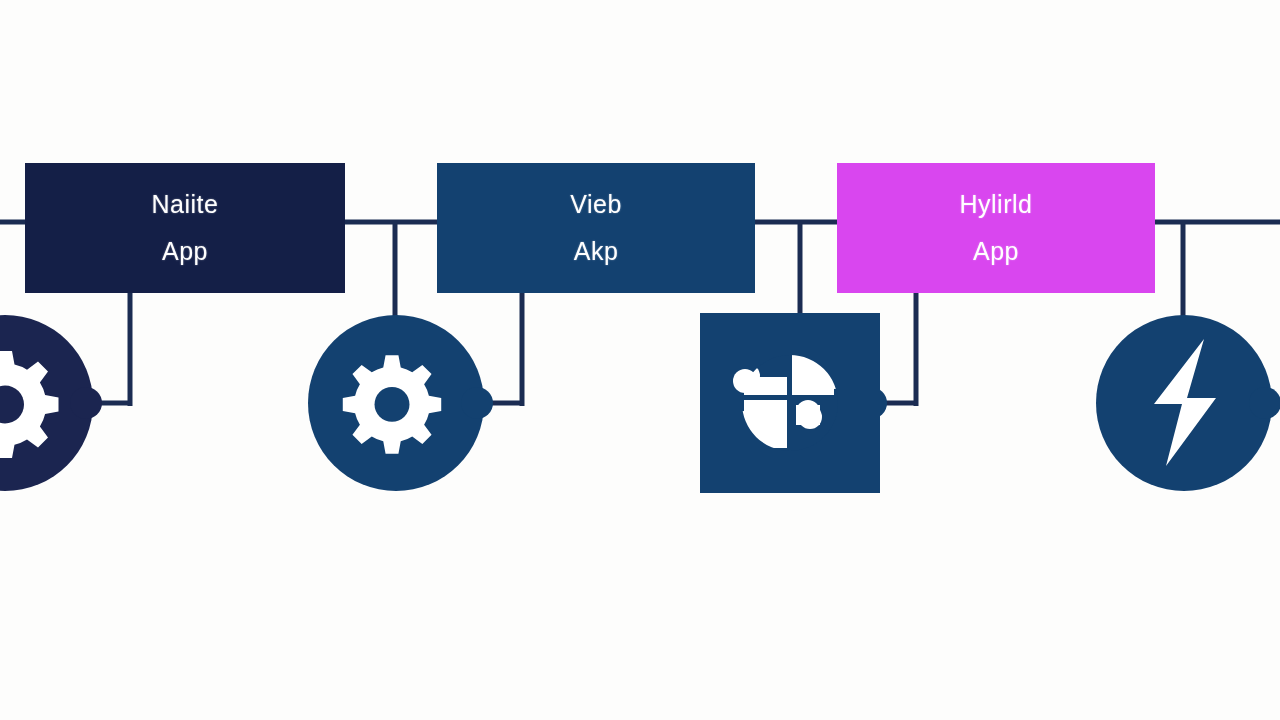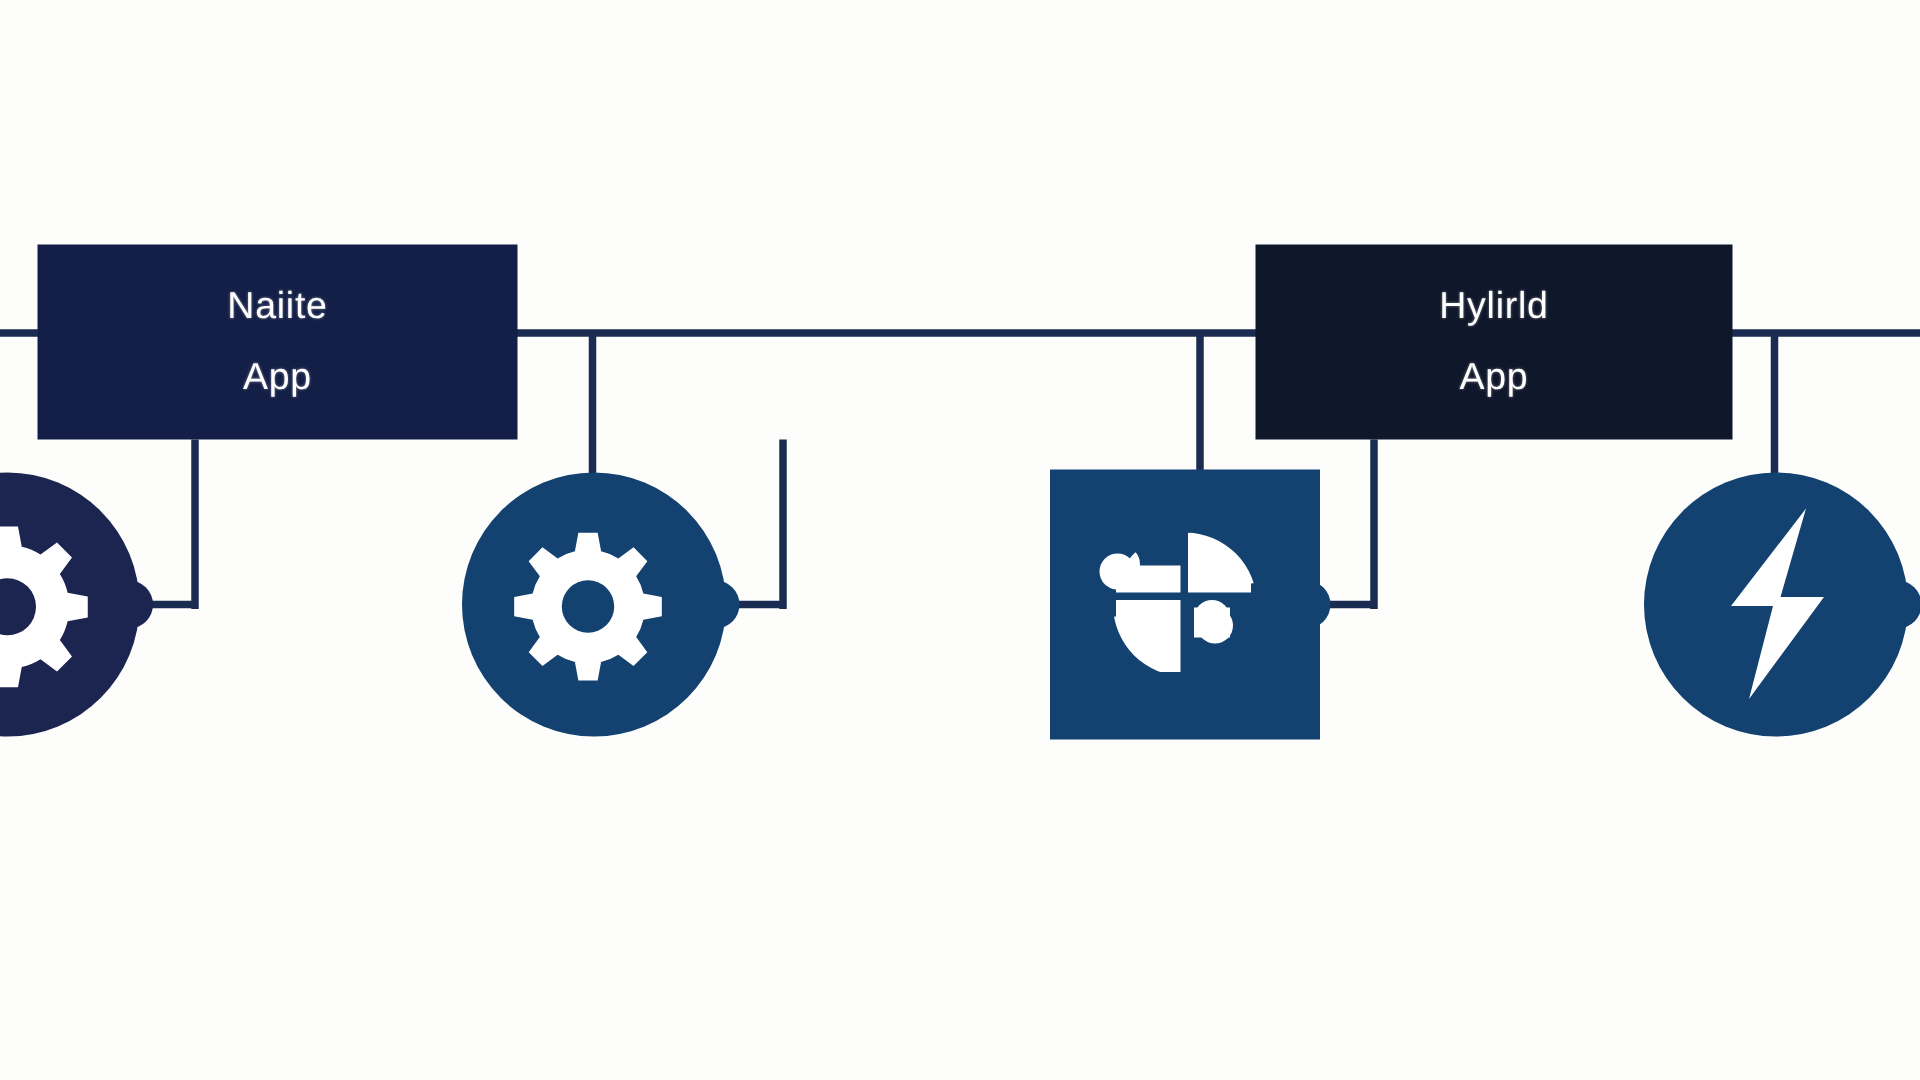--- a/index.html
+++ b/index.html
@@ -144,19 +144,23 @@
                Z"></path>
     </g>
 
   </svg>
 
   <div class="node-box" style="left:25px; top:163px; width:320px; height:130px; background:#141f47;">
     <span class="line1">Naiite</span>
     <span class="line2">App</span>
   </div>
 
+  <div class="node-box" style="left:437px; top:163px; width:318px; height:130px; background:#134170;">
+    <span class="line1">Vieb</span>
+    <span class="line2">Akp</span>
+  </div>
 
-  <div class="node-box" style="left:837px; top:163px; width:318px; height:130px; background:#0f172a;">
+  <div class="node-box" style="left:837px; top:163px; width:318px; height:130px; background:#d946ef;">
     <span class="line1">Hylirld</span>
     <span class="line2">App</span>
   </div>
 
 </div>
 
 </body></html>

